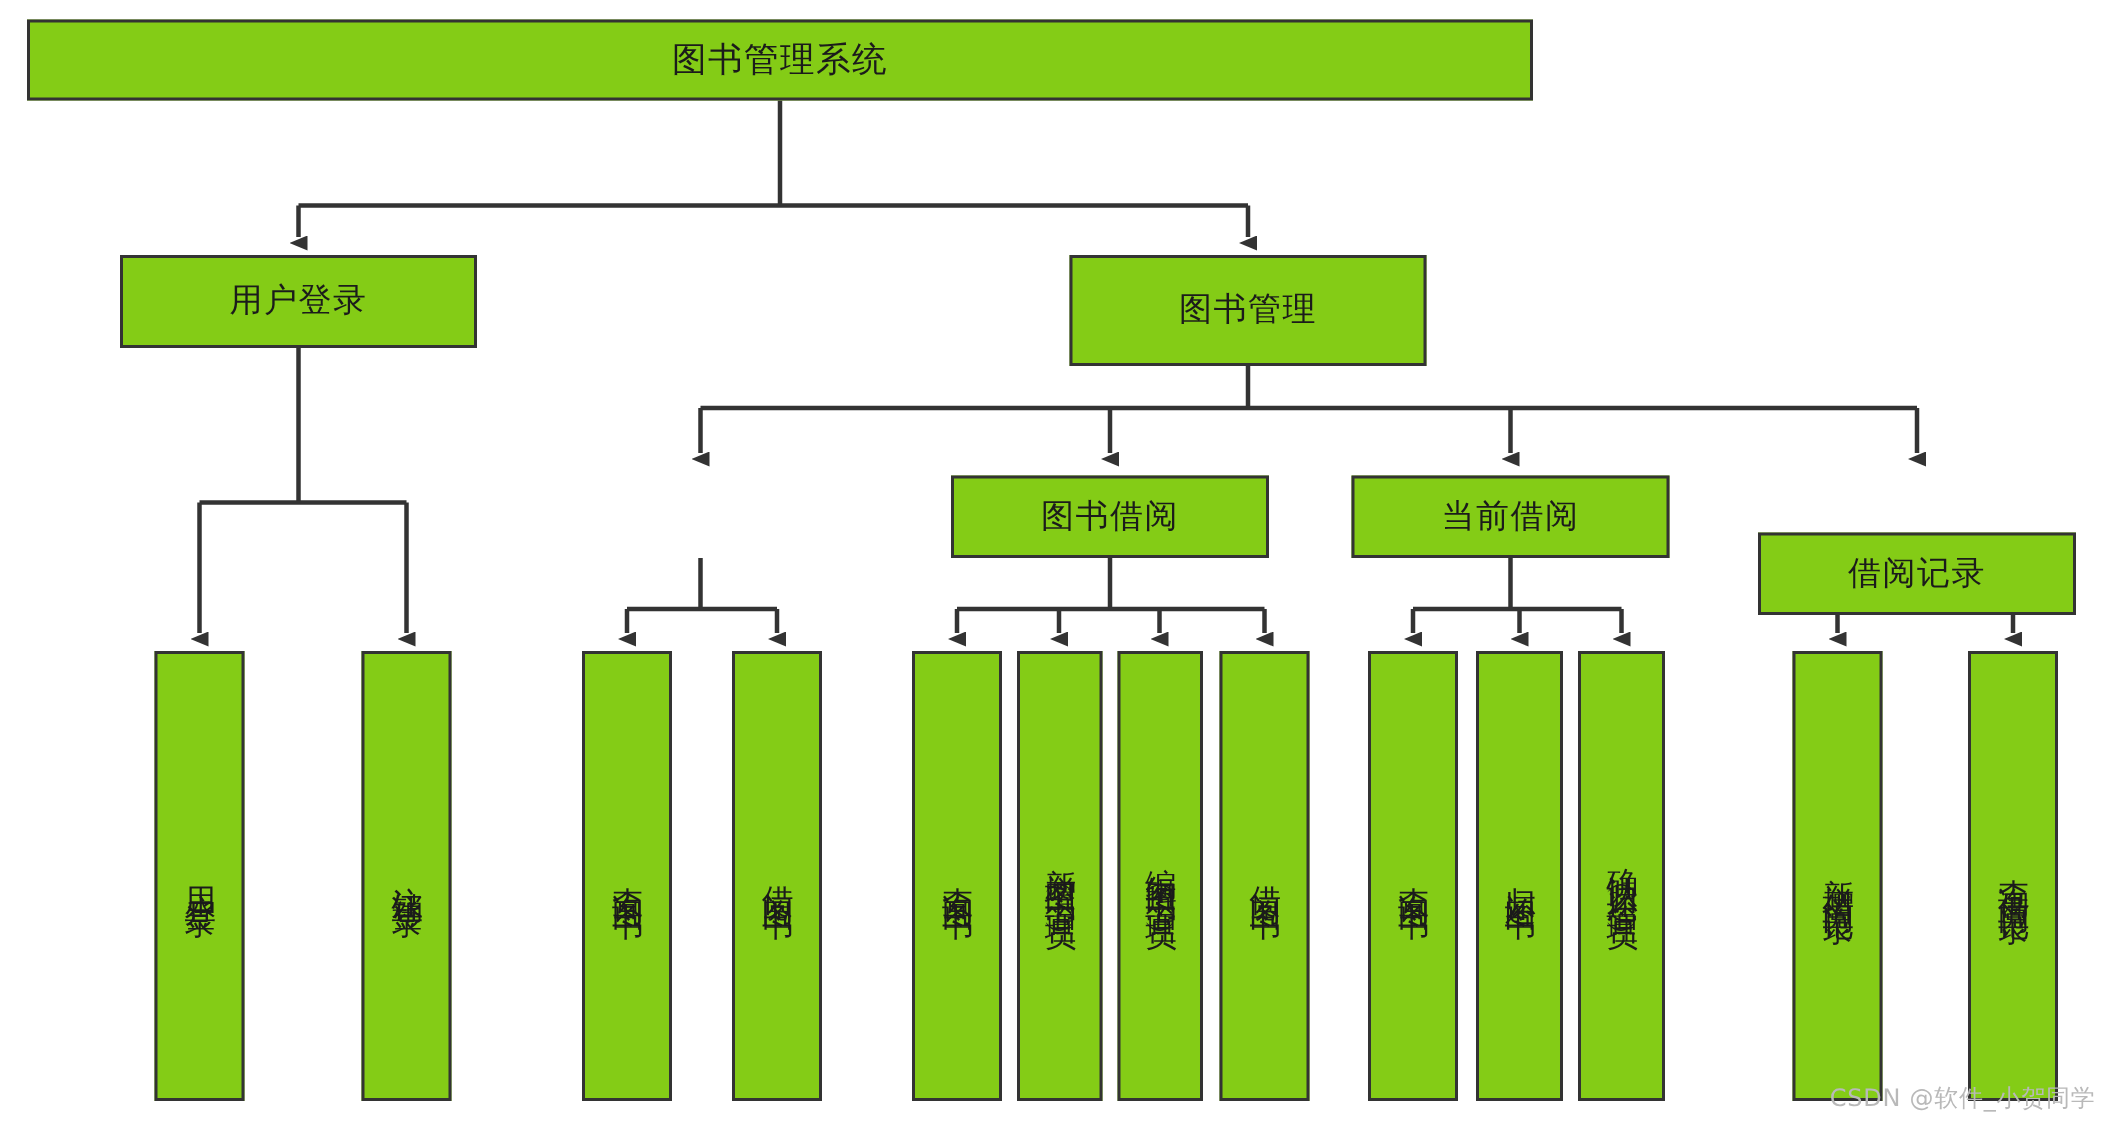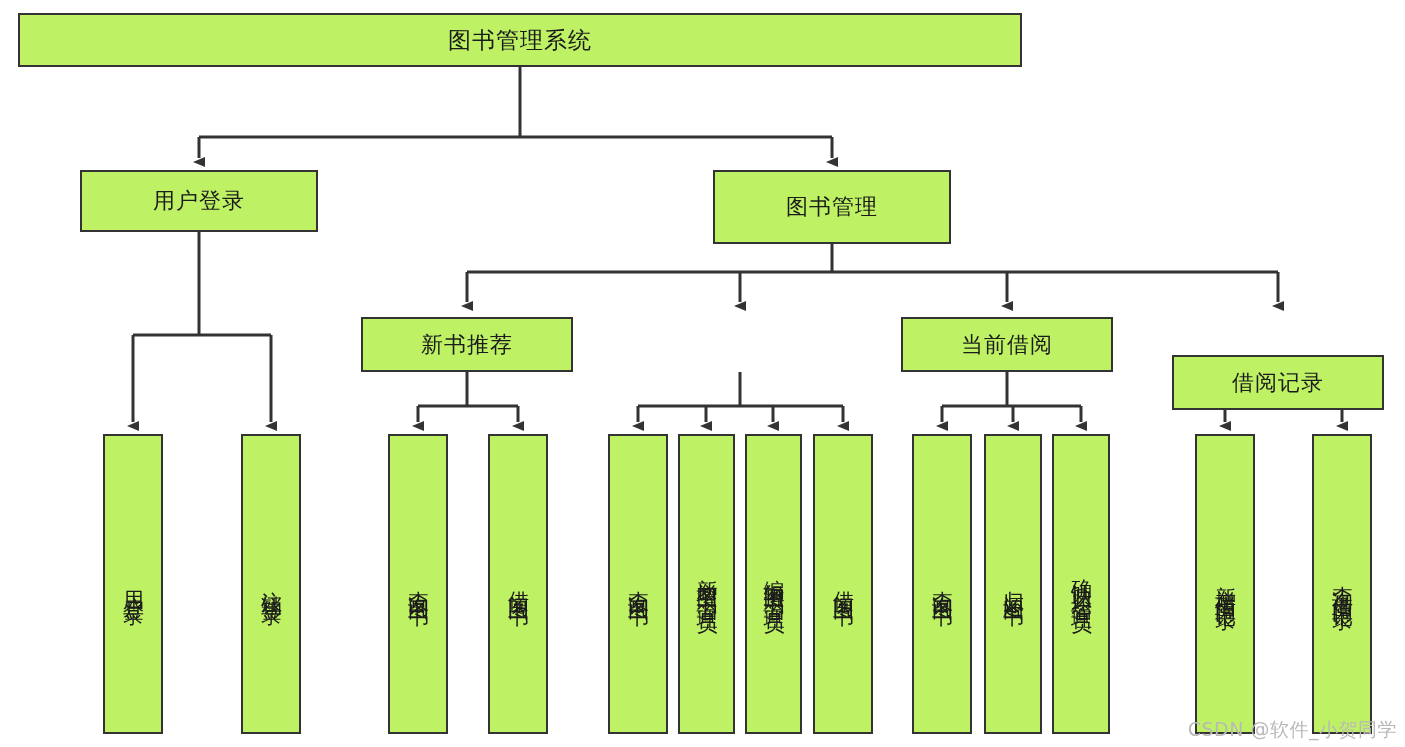--- a/index.html
+++ b/index.html
@@ -23,21 +23,21 @@
     left: 0;
     top: 0;
     width: 1405px;
     height: 747px;
     pointer-events: none;
   }
   .node {
     position: absolute;
     box-sizing: border-box;
     border: 2.5px solid #333333;
-    background: #bef264;
+    background: #84cc16;
     display: flex;
     align-items: center;
     justify-content: center;
     color: #1b1b1b;
   }
   .node .lbl {
     display: block;
     text-align: center;
     line-height: 1.25;
     white-space: nowrap;
@@ -61,21 +61,21 @@
     text-orientation: upright;
     font-size: 21px;
     letter-spacing: 5px;
     line-height: 1;
     white-space: nowrap;
   }
   .watermark {
     position: absolute;
     right: 8px;
     bottom: 4px;
-    font-size: 19px;
+    font-size: 16px;
     color: #b9b9b9;
     letter-spacing: 0.5px;
     white-space: nowrap;
     font-family: "DejaVu Sans", "Liberation Sans", sans-serif;
   }
 </style>
 </head>
 <body>
 
 <div id="canvas">
@@ -135,22 +135,22 @@
     <span class="lbl">图书管理系统</span>
   </div>
 
   <div class="node h" style="left:80px; top:170px; width:238px; height:62px;">
     <span class="lbl">用户登录</span>
   </div>
   <div class="node h" style="left:713px; top:170px; width:238px; height:74px;">
     <span class="lbl">图书管理</span>
   </div>
 
-  <div class="node h" style="left:361px; top:317px; width:212px; height:55px;">
-    <span class="lbl">新书推荐</span>
+  <div class="node h" style="left:634px; top:317px; width:212px; height:55px;">
+    <span class="lbl">图书借阅</span>
   </div>
   <div class="node h" style="left:901px; top:317px; width:212px; height:55px;">
     <span class="lbl">当前借阅</span>
   </div>
   <div class="node h" style="left:1172px; top:317px; width:212px; height:55px;margin-top:38px;">
     <span class="lbl">借阅记录</span>
   </div>
 
   <div class="node v" style="left:103px; top:434px; width:60px; height:300px;">
     <span class="lbl">用户登录</span>

